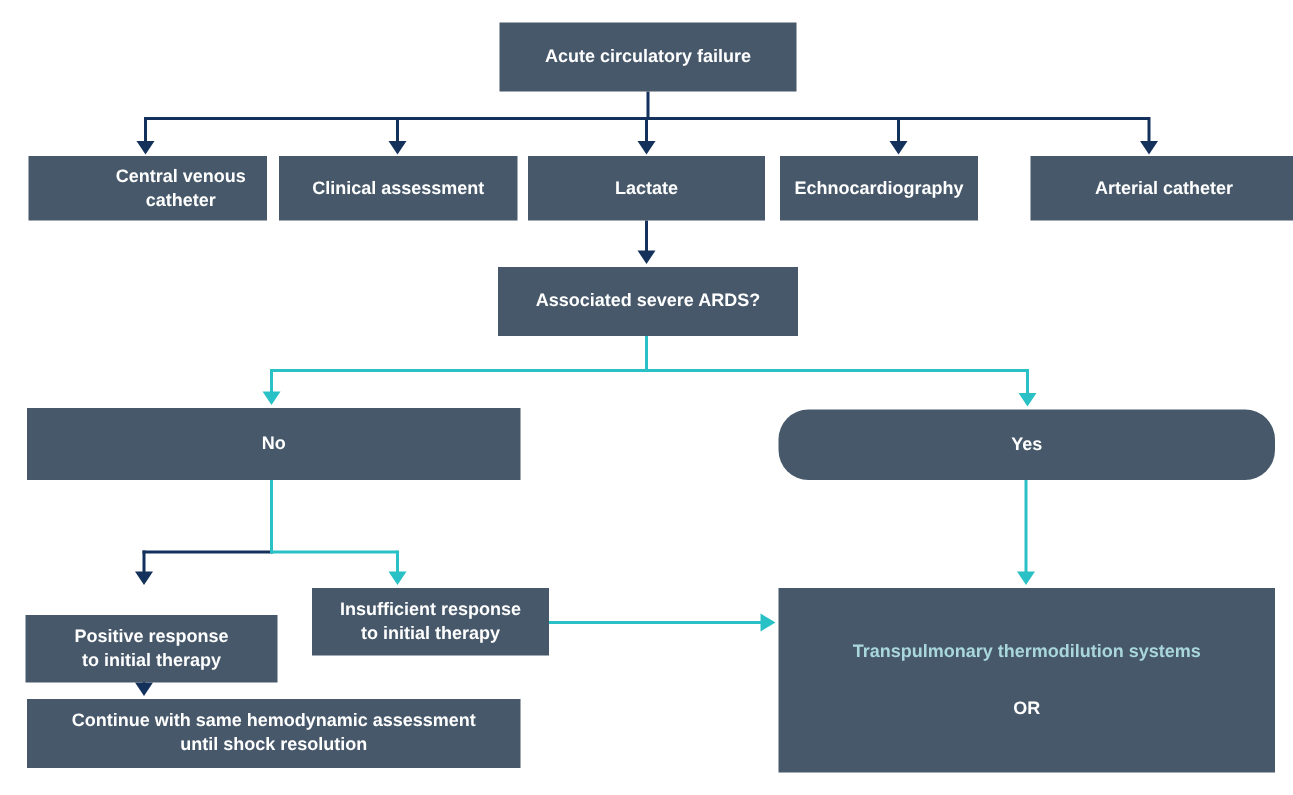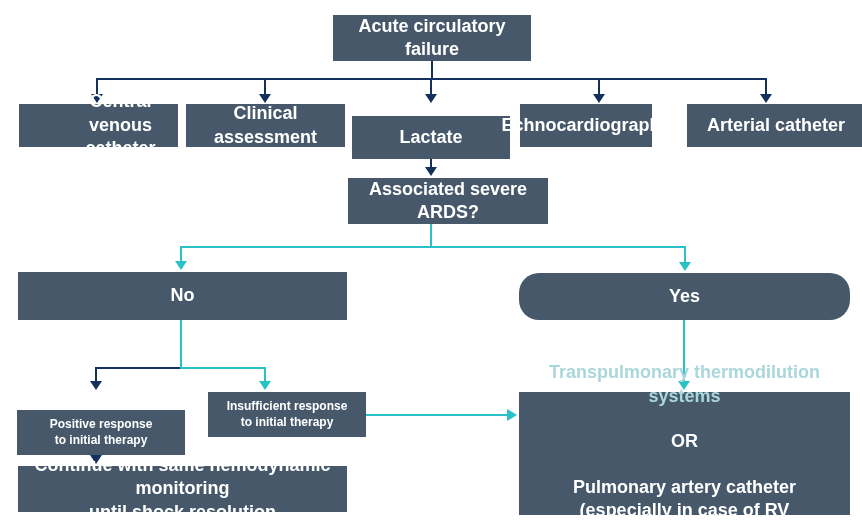--- a/index.html
+++ b/index.html
@@ -29,32 +29,32 @@
   .teal-arrow { fill: var(--teal, #2ac1c6); stroke: none; }
   .node {
     position: absolute;
     background: var(--box, #46586a);
     color: var(--text, #ffffff);
     display: flex;
     align-items: center;
     justify-content: center;
     text-align: center;
     font-weight: 700;
-    font-size: 18px;
+    font-size: 12px;
     line-height: 1.3;
     white-space: pre-line;
     box-sizing: border-box;
   }
   .node-acute        { left: 333px; top: 15px;  width: 198px; height: 46px; }
   .node-cvc          { left: 19px;  top: 104px; width: 159px; height: 43px; padding-left: 44px; }
   .node-clinical     { left: 186px; top: 104px; width: 159px; height: 43px; }
-  .node-lactate      { left: 352px; top: 116px; width: 158px; height: 43px; }
+  .node-lactate      { left: 352px; top: 104px; width: 158px; height: 43px; }
   .node-echo         { left: 520px; top: 104px; width: 132px; height: 43px; }
   .node-arterial     { left: 687px; top: 104px; width: 178px; height: 43px; }
-  .node-ards         { left: 332px; top: 178px; width: 200px; height: 46px; margin-left: 16px; }
+  .node-ards         { left: 332px; top: 178px; width: 200px; height: 46px; }
   .node-no           { left: 18px;  top: 272px; width: 329px; height: 48px; }
   .node-yes          { left: 519px; top: 273px; width: 331px; height: 47px; border-radius: 20px; }
   .node-positive     { left: 17px;  top: 392px; width: 168px; height: 45px; font-size: 12px; margin-top: 18px; }
   .node-insufficient { left: 187px; top: 392px; width: 158px; height: 45px; font-size: 12px; margin-left: 21px; }
   .node-continue     { left: 18px;  top: 466px; width: 329px; height: 46px; }
   .node-final {
     left: 519px; top: 392px; width: 331px; height: 123px;
     flex-direction: column;
     gap: 22px;
     padding: 10px 14px;
@@ -129,23 +129,21 @@
   <div class="node node-ards">Associated severe ARDS?</div>
 
   <div class="node node-no">No</div>
   <div class="node node-yes">Yes</div>
 
   <div class="node node-positive">Positive response
 to initial therapy</div>
   <div class="node node-insufficient">Insufficient response
 to initial therapy</div>
 
-  <div class="node node-continue">Continue with same hemodynamic monitoring
+  <div class="node node-continue">Continue with same hemodynamic assessment
 until shock resolution</div>
 
   <div class="node node-final">
     <div class="final-primary">Transpulmonary thermodilution systems</div>
     <div>OR</div>
-    <div>Pulmonary artery catheter
-(especially in case of RV dysfunction)</div>
   </div>
 
 </div>
 
 </body></html>

